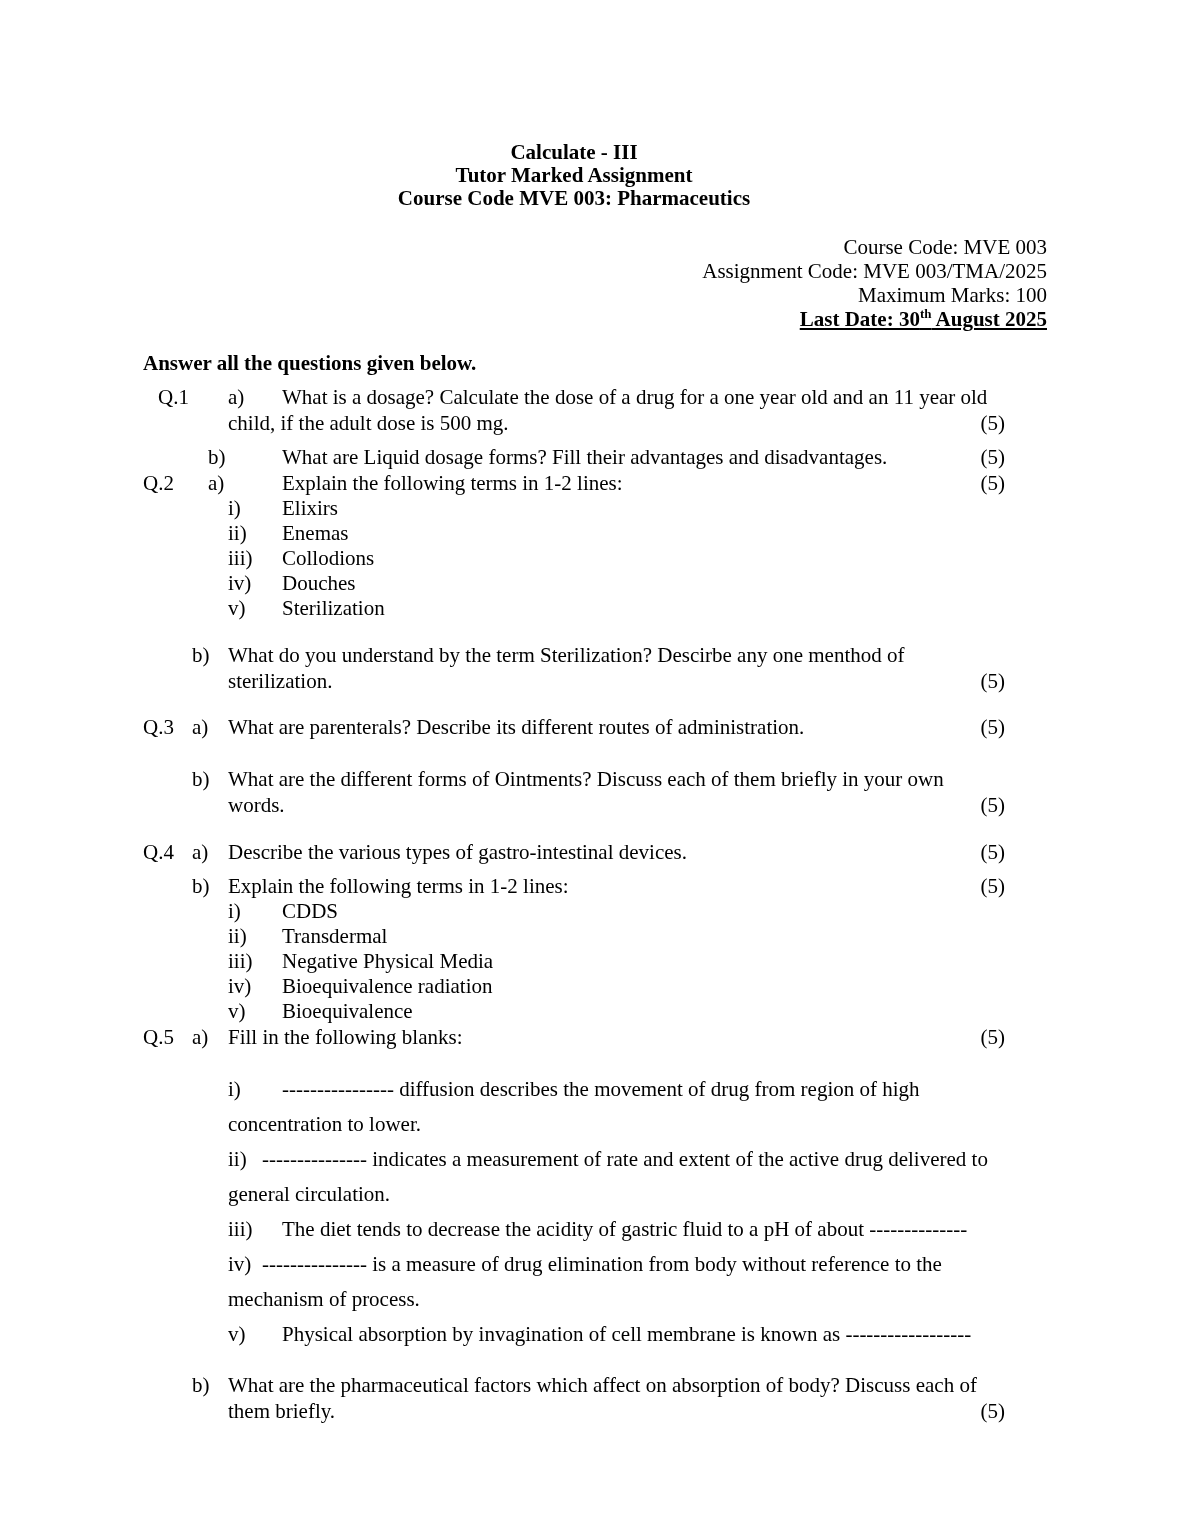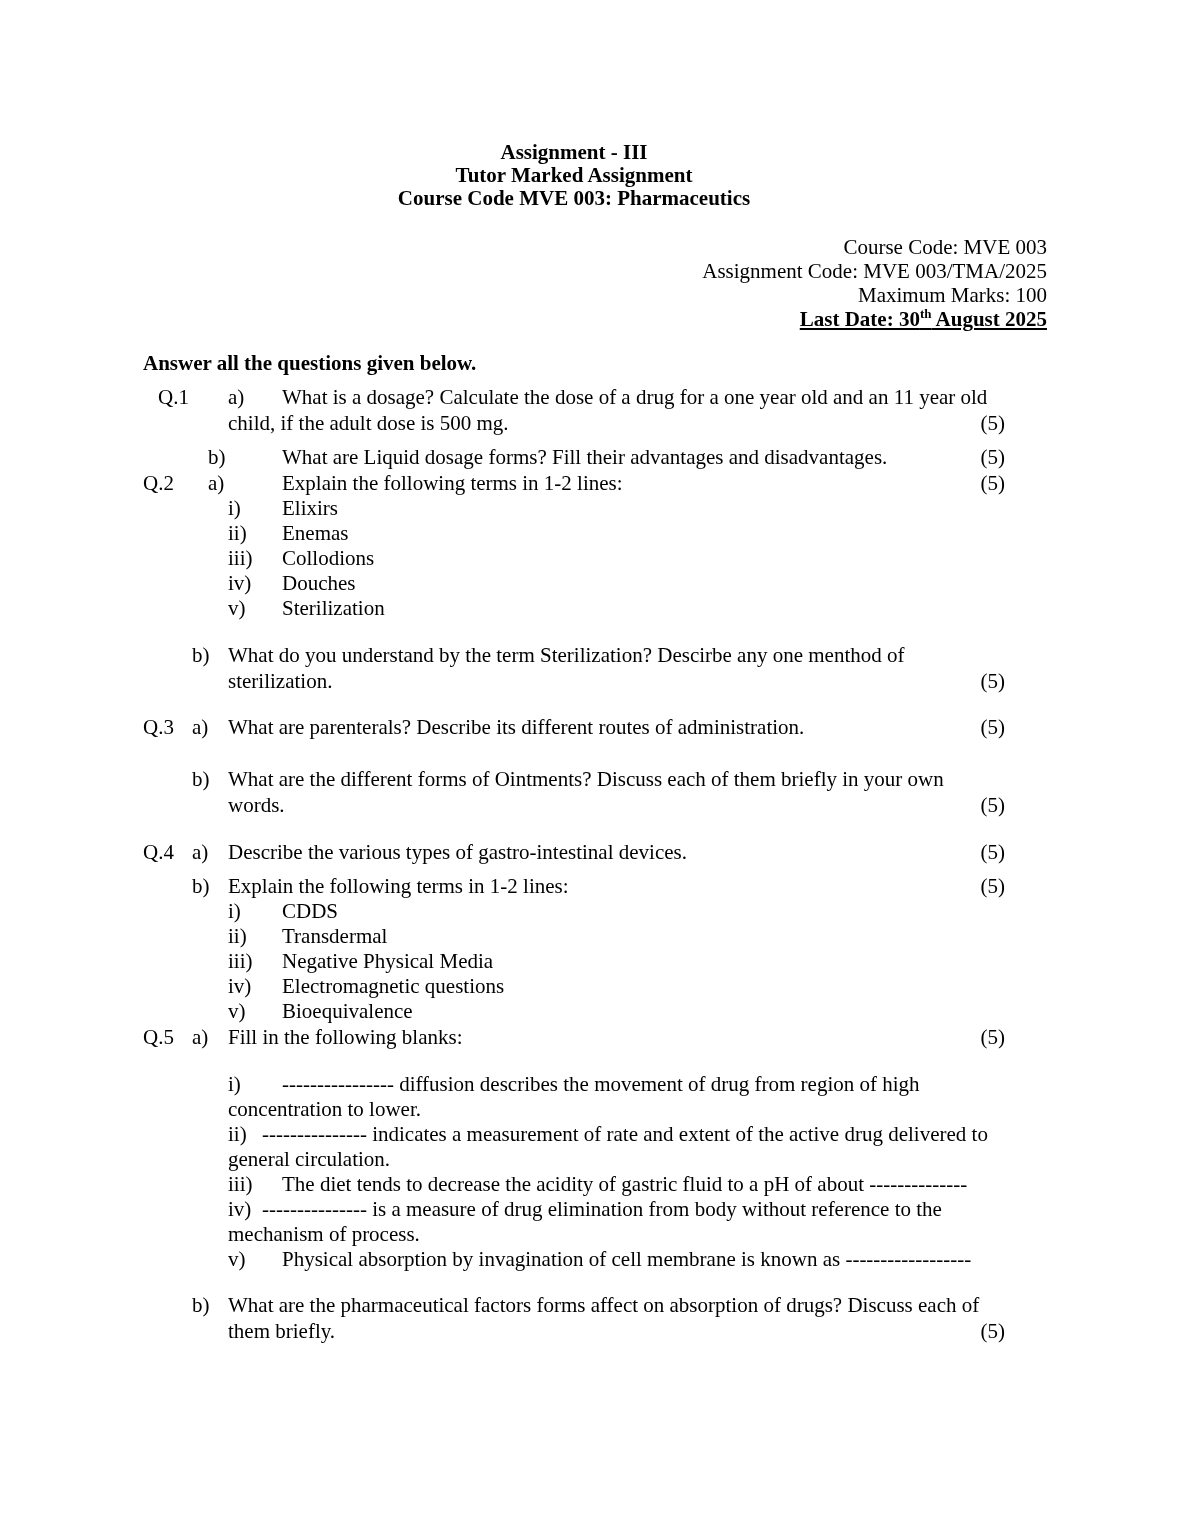--- a/index.html
+++ b/index.html
@@ -29,35 +29,35 @@
   .pln20 { left:-20px; }
   .pln36 { left:-36px; }
   .ptext { display:block; }
   .ind54 { text-indent:54px; }
   .marks { position:absolute; right:0; bottom:0; }
 
   .subitems { margin-left:139px; line-height:25px; }
   .subrow { position:relative; }
   .slabel { position:absolute; left:-54px; top:0; }
 
-  .blanks { margin-top:22px; margin-left:85px; line-height:25px; }
+  .blanks { margin-top:22px; margin-left:85px; line-height:35px; }
   .blabel { display:inline-block; }
   .w54 { width:54px; }
   .w34 { width:34px; }
 
   .mt20 { margin-top:20px; } .mt21 { margin-top:21px; } .mt22 { margin-top:8px; }
   .mt24 { } .mt26 { margin-top:26px; }
 </style>
 </head>
 <body>
 
 <div class="content">
 
   <div class="title-block">
-    <div>Assignment - III</div>
+    <div>Calculate - III</div>
     <div>Tutor Marked Assignment</div>
     <div>Course Code MVE 003: Pharmaceutics</div>
   </div>
 
   <div class="meta-block">
     <div>Course Code: MVE 003</div>
     <div>Assignment Code: MVE 003/TMA/2025</div>
     <div>Maximum Marks: 100</div>
     <div class="last-date"><span>Last Date: 30</span><sup>th</sup><span> August 2025</span></div>
   </div>
@@ -119,37 +119,37 @@
 
   <div class="qpart mt22">
     <span class="plabel pln36">b)</span>
     <div class="ptext">Explain the following terms in 1-2 lines:</div>
     <span class="marks">(5)</span>
   </div>
   <div class="subitems">
     <div class="subrow"><span class="slabel">i)</span><span>CDDS</span></div>
     <div class="subrow"><span class="slabel">ii)</span><span>Transdermal</span></div>
     <div class="subrow"><span class="slabel">iii)</span><span>Negative Physical Media</span></div>
-    <div class="subrow"><span class="slabel">iv)</span><span>Electromagnetic questions</span></div>
+    <div class="subrow"><span class="slabel">iv)</span><span>Bioequivalence radiation</span></div>
     <div class="subrow"><span class="slabel">v)</span><span>Bioequivalence</span></div>
   </div>
 
   <div class="qpart mt24">
     <span class="qnum qnum-std">Q.5</span>
     <span class="plabel pln36">a)</span>
     <div class="ptext">Fill in the following blanks:</div>
     <span class="marks">(5)</span>
   </div>
   <div class="blanks">
     <div class="blankrow"><span class="blabel w54">i)</span><span>---------------- diffusion describes the movement of drug from region of high concentration to lower.</span></div>
     <div class="blankrow"><span class="blabel w34">ii)</span><span>--------------- indicates a measurement of rate and extent of the active drug delivered to general circulation.</span></div>
     <div class="blankrow"><span class="blabel w54">iii)</span><span>The diet tends to decrease the acidity of gastric fluid to a pH of about --------------</span></div>
     <div class="blankrow"><span class="blabel w34">iv)</span><span>--------------- is a measure of drug elimination from body without reference to the mechanism of process.</span></div>
     <div class="blankrow"><span class="blabel w54">v)</span><span>Physical absorption by invagination of cell membrane is known as ------------------</span></div>
   </div>
 
   <div class="qpart mt20">
     <span class="plabel pln36">b)</span>
-    <div class="ptext">What are the pharmaceutical factors forms affect on absorption of drugs? Discuss each of them briefly.</div>
+    <div class="ptext">What are the pharmaceutical factors which affect on absorption of body? Discuss each of them briefly.</div>
     <span class="marks">(5)</span>
   </div>
 
 </div>
 
 </body></html>

